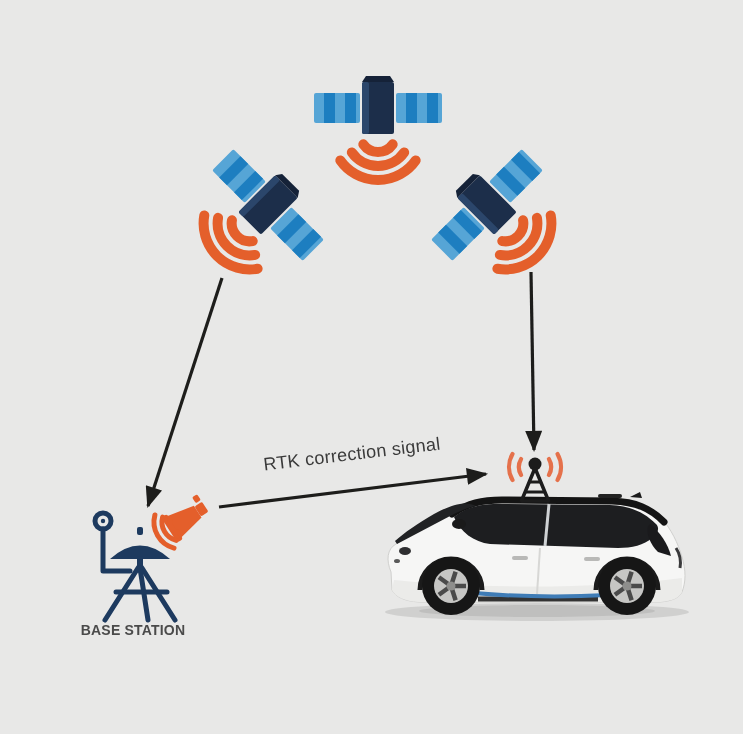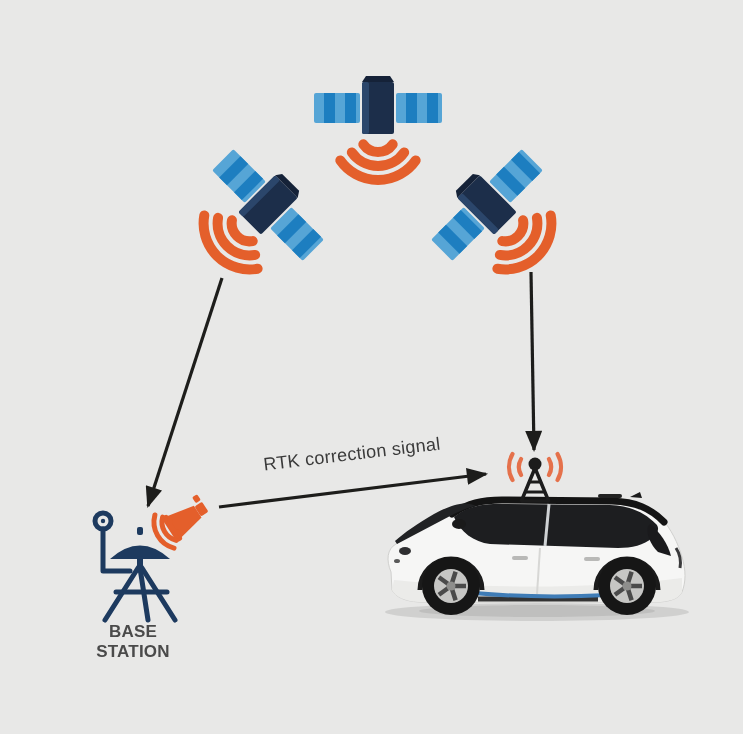--- a/index.html
+++ b/index.html
@@ -19,21 +19,21 @@
   .c-panel{fill:var(--panel-base);}
   .c-stripe{fill:var(--panel-stripe);}
   .c-arrow{stroke:var(--arrow);fill:none;stroke-width:3.2px;}
   .c-navy{stroke:var(--base-station-navy);fill:none;stroke-linecap:round;stroke-linejoin:round;}
   .c-navy-fill{fill:var(--base-station-navy);}
   .c-mega{fill:var(--signal-orange);}
   .c-antwave{stroke:var(--antenna-wave);fill:none;stroke-linecap:round;opacity:.9;}
   .rtk-label{position:absolute;left:236px;top:444px;width:232px;text-align:center;
      transform:rotate(-6.8deg);font-size:18px;letter-spacing:.3px;color:var(--label-text);}
   .bs-label{position:absolute;left:77px;top:622px;width:112px;text-align:center;
-     font-weight:bold;font-size:17px;letter-spacing:.2px;color:var(--base-label-text);}
+     font-weight:bold;font-size:14px;letter-spacing:.2px;color:var(--base-label-text);}
 </style>
 </head>
 <body>
 
 <div class="stage">
 <svg width="743" height="734" viewBox="0 0 743 734">
   <defs>
     <marker id="ah" viewBox="0 0 10 8" markerWidth="22" markerHeight="17" refX="9" refY="4" orient="auto" markerUnits="userSpaceOnUse">
       <path d="M0 0 L10 4 L0 8 Z" fill="var(--arrow)"></path>
     </marker>

